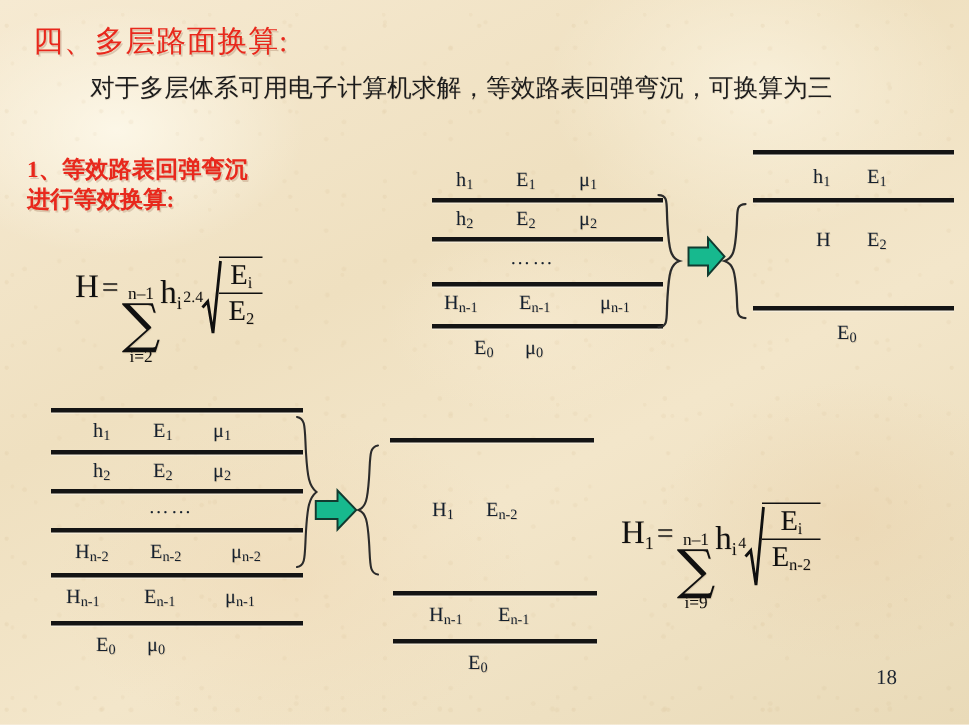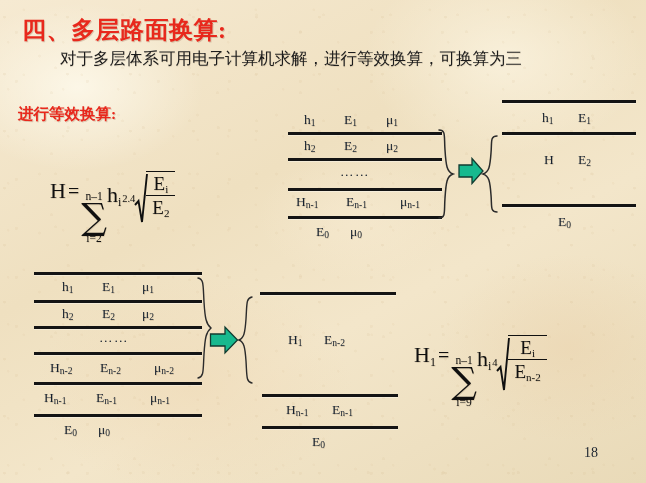--- a/index.html
+++ b/index.html
@@ -43,22 +43,22 @@
       radial-gradient(circle at 15% 90%, rgba(205,175,128,0.30) 0 1.1px, transparent 1.5px),
       radial-gradient(circle at 50% 95%, rgba(199,168,120,0.28) 0 1.3px, transparent 1.7px);
     background-size: 63px 57px, 71px 49px, 58px 65px, 83px 61px, 67px 53px, 75px 69px, 55px 47px, 79px 59px;
   }
 
   .abs { position: absolute; }
 
   
   .heading-main {
     color: #e8281c;
-    font-weight: bold;
-    font-size: 24px;
+    font-weight: normal;
+    font-size: 20px;
     letter-spacing: 0.5px;
     text-shadow: 1px 1px 0 rgba(120,60,30,0.22);
     white-space: nowrap;
   }
   .heading-sub {
     color: #e8281c;
     font-weight: bold;
     font-size: 15.5px;
     line-height: 20px;
     text-shadow: 1px 1px 0 rgba(120,60,30,0.20);
@@ -175,24 +175,25 @@
   }
 </style>
 </head>
 <body>
 
 <div id="slide">
 
   <div class="abs heading-main" style="left:22px; top:14px;">四、多层路面换算:</div>
 
   <div class="abs body-text" style="left:26px; top:46px; width:600px;">
-    <div style="text-indent:34px;">对于多层体系可用电子计算机求解，进行等效换算，可换算为三</div>
+    <div style="text-indent:34px;">对于多层体系可用电子计算机求解，等效路表回弹弯沉，可换算为三</div>
   </div>
 
   <div class="abs heading-sub" style="left:18px; top:104px;">
+    <div>1、等效路表回弹弯沉</div>
     <div>进行等效换算:</div>
   </div>
 
   <div class="formula" style="left:50px; top:146px;">
     <span class="f-var">H</span><span class="f-eq">=</span><span class="sigma-wrap">
         <span class="sigma-top">n–1</span>
         <span class="sigma-glyph">∑</span>
         <span class="sigma-bot">i=2</span>
     </span><span class="hterm"><span>h</span><sub>i</sub></span><span class="radical-index">2.4</span><span class="radical">
         <svg width="14" height="54" viewBox="0 0 14 54" class="rad-sign">

